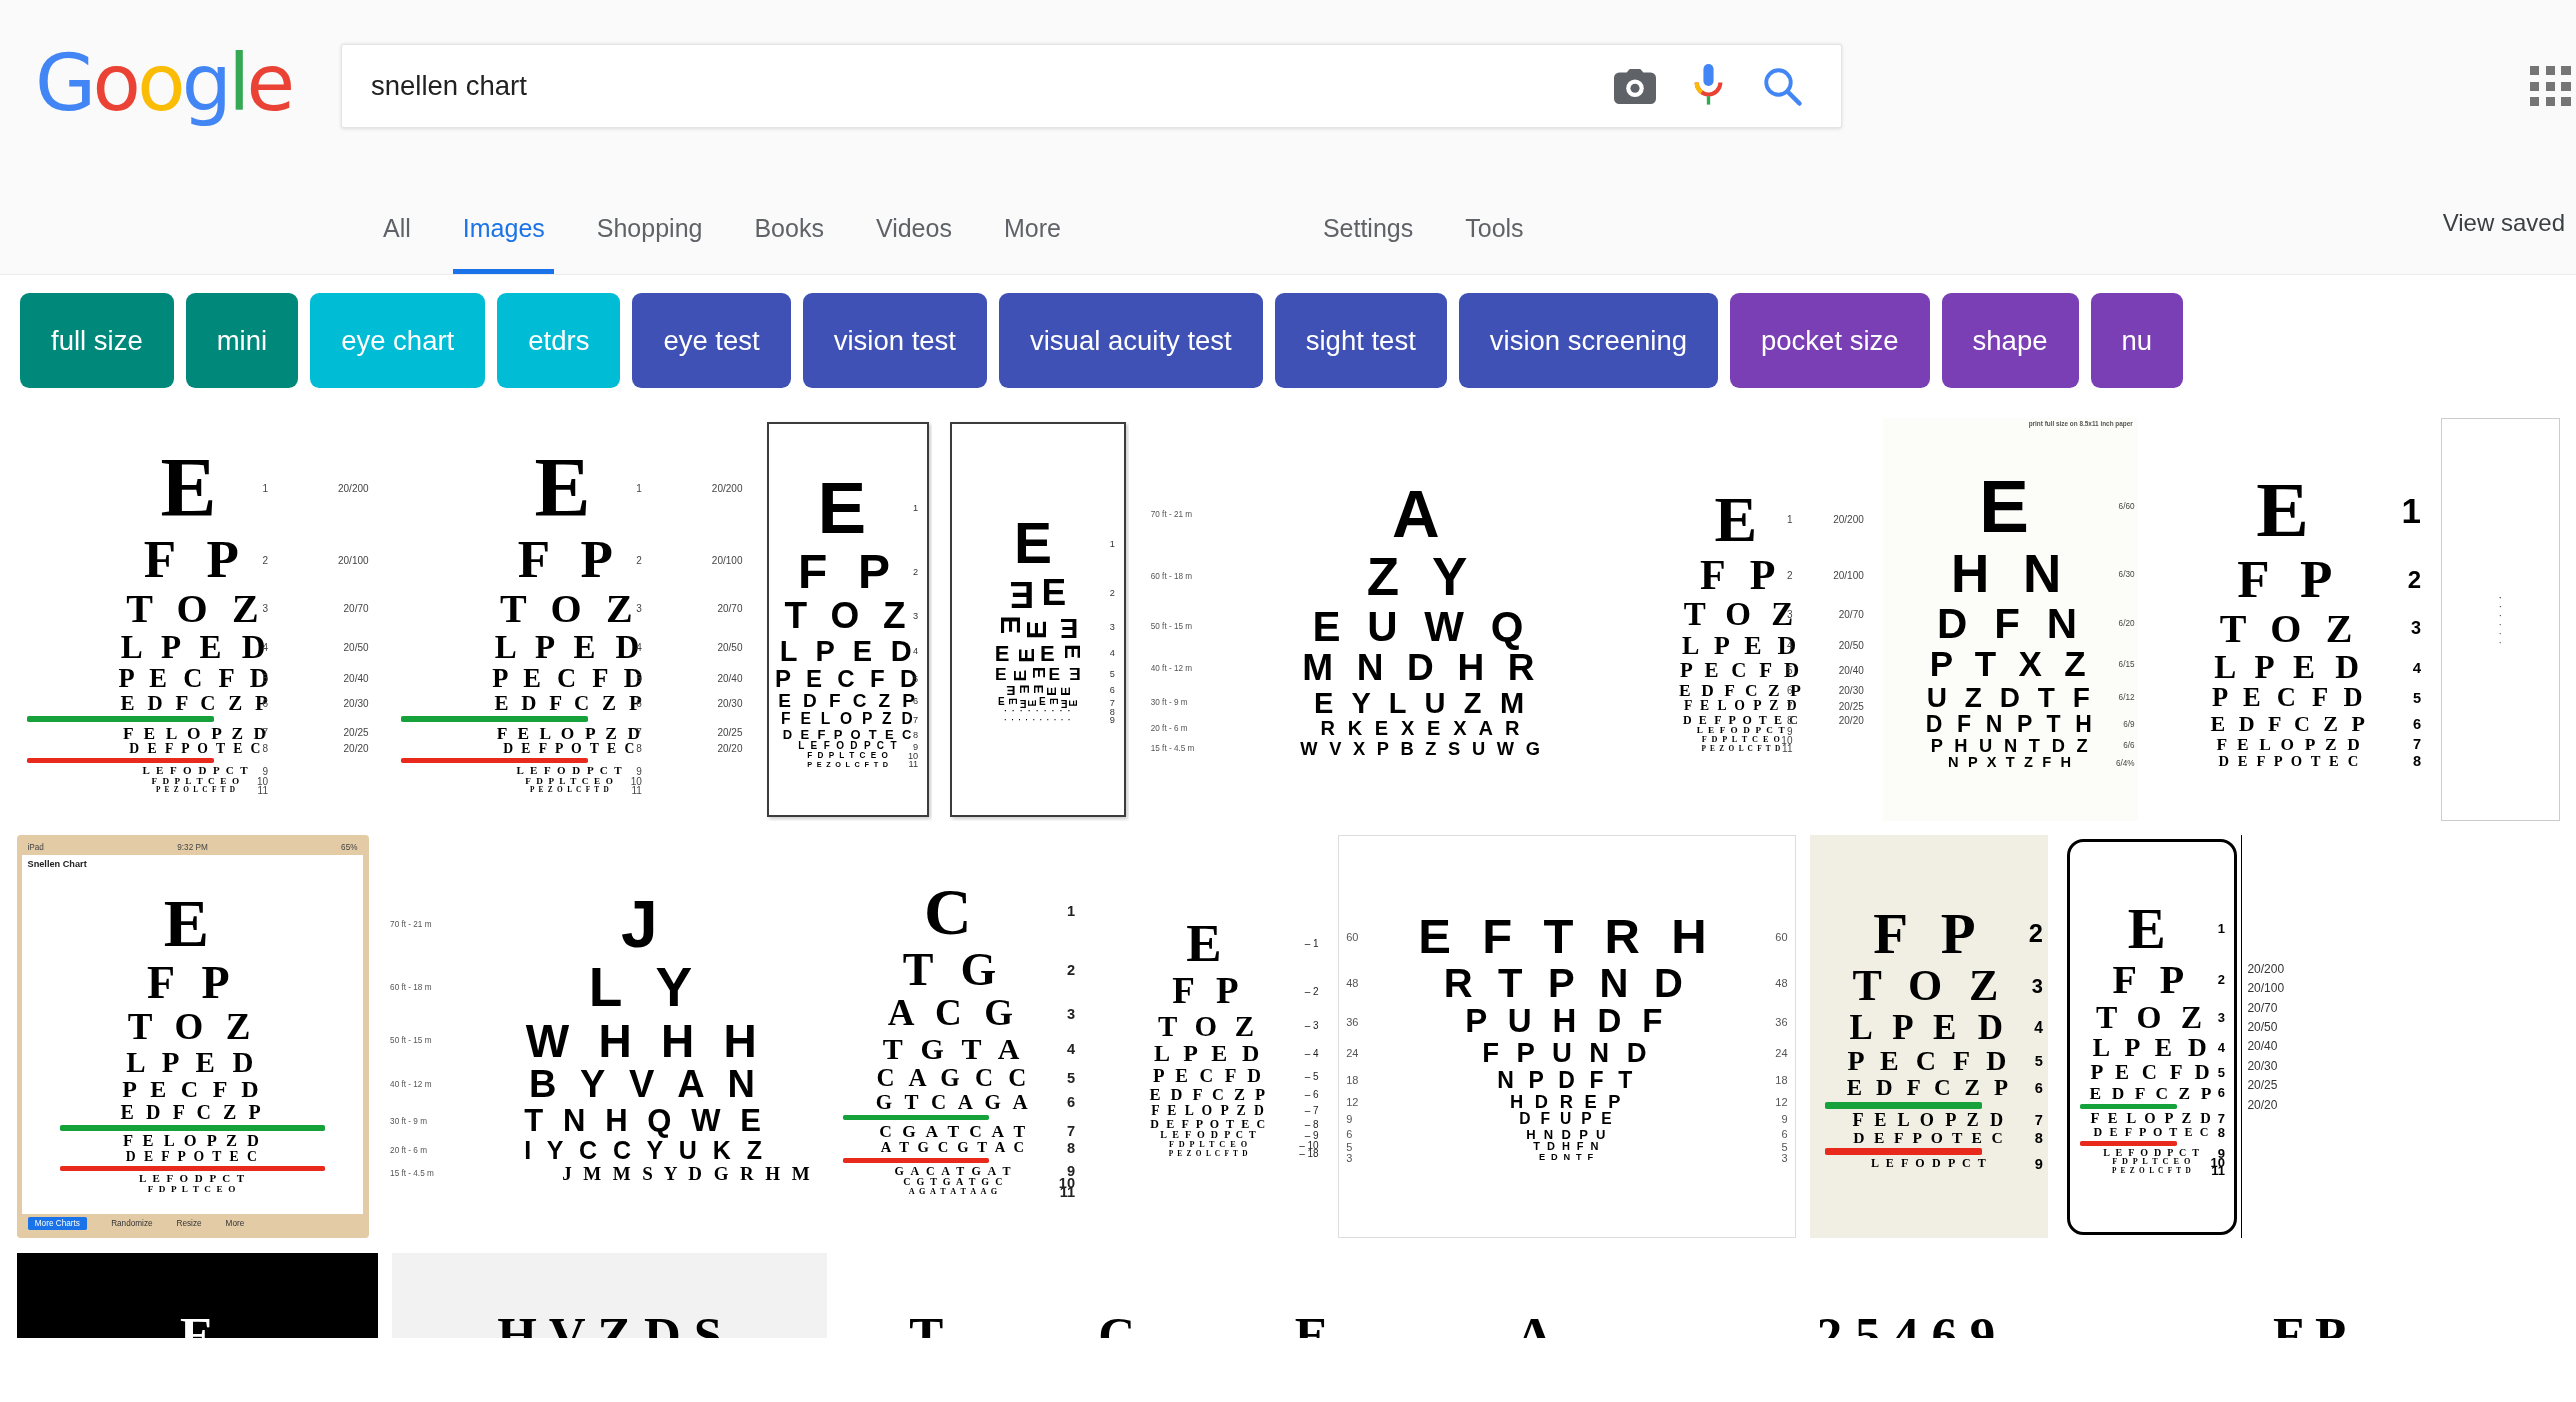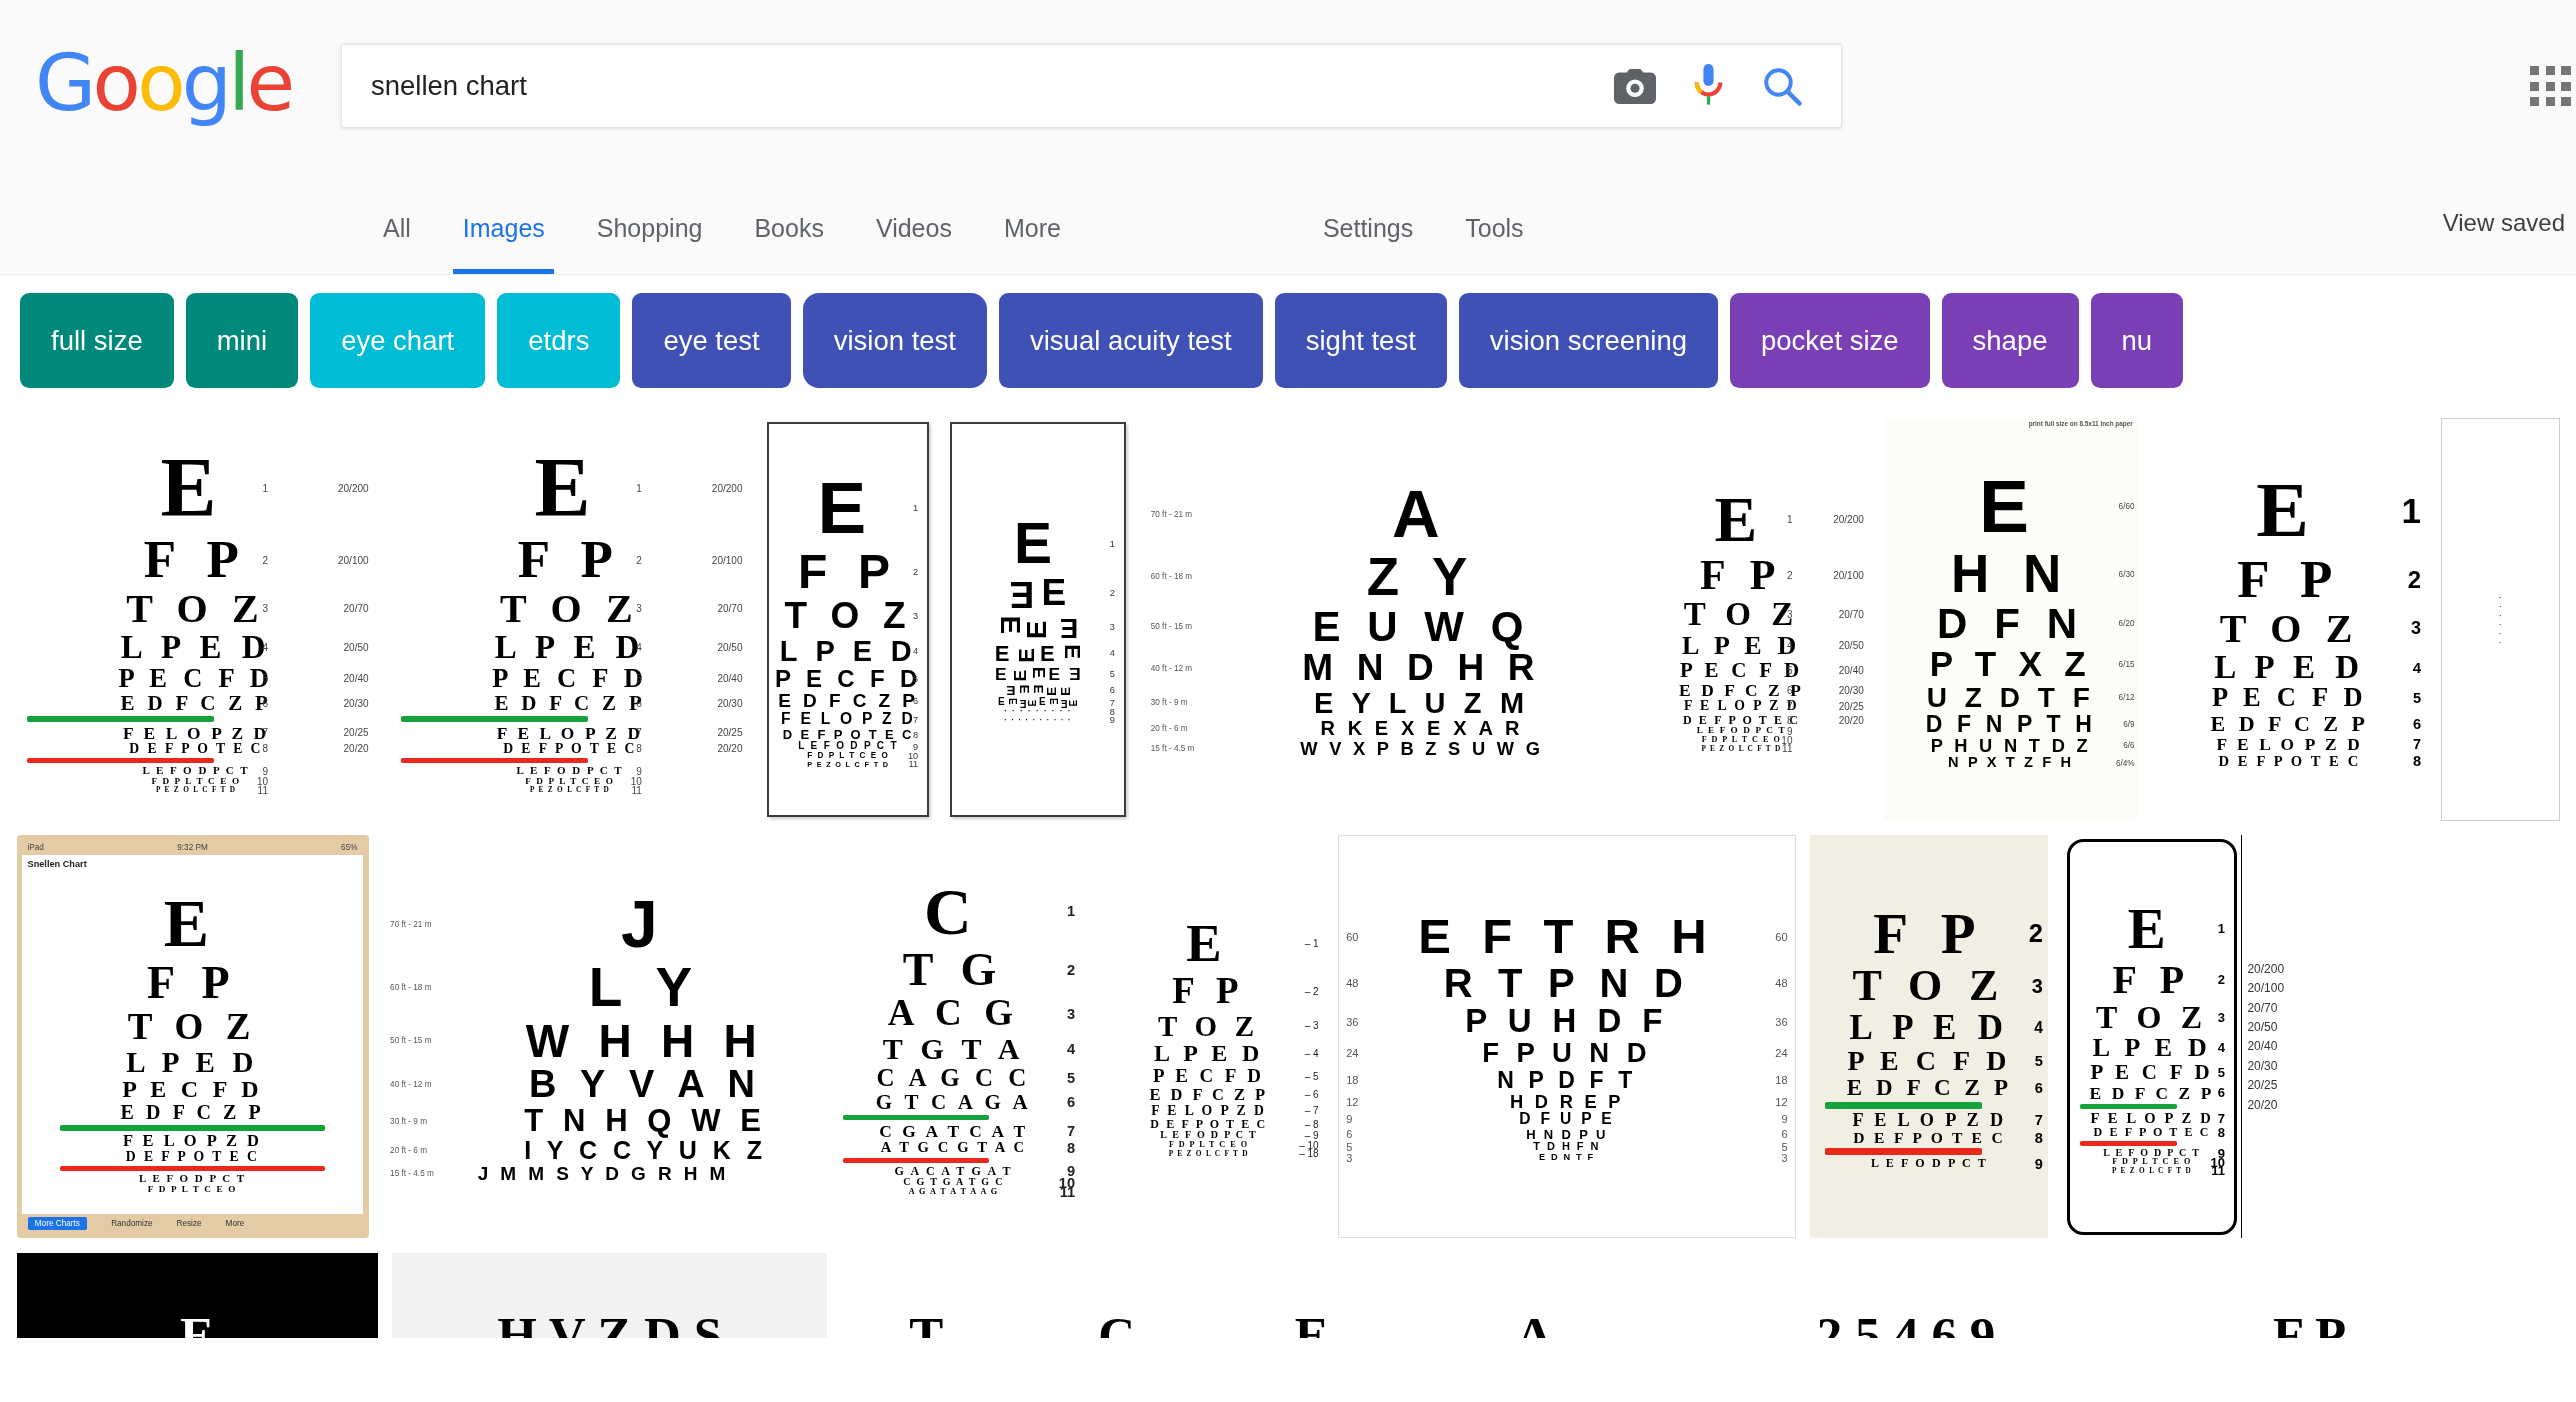--- a/index.html
+++ b/index.html
@@ -256,21 +256,21 @@
       </div>
   </div>
 </div>
 
 <div class="chips" id="chips">
     <div class="chip" style="background: rgb(0, 137, 123);">full size</div>
     <div class="chip" style="background: rgb(0, 137, 123);">mini</div>
     <div class="chip" style="background: rgb(0, 188, 212);">eye chart</div>
     <div class="chip" style="background: rgb(0, 188, 212);">etdrs</div>
     <div class="chip" style="background: rgb(63, 81, 181);">eye test</div>
-    <div class="chip" style="background: rgb(63, 81, 181); border-radius: 16px;">vision test</div>
+    <div class="chip" style="background: rgb(63, 81, 181);">vision test</div>
     <div class="chip" style="background: rgb(63, 81, 181);">visual acuity test</div>
     <div class="chip" style="background: rgb(63, 81, 181);">sight test</div>
     <div class="chip" style="background: rgb(63, 81, 181);">vision screening</div>
     <div class="chip" style="background: rgb(123, 63, 181);">pocket size</div>
     <div class="chip" style="background: rgb(123, 63, 181);">shape</div>
     <div class="chip" style="background: rgb(123, 63, 181);">nu</div>
   </div>
 
 <div class="results">
   <div class="res-row" id="row1">
@@ -927,21 +927,21 @@
             </div>
           </div>
           <div class="crow">
             <span class="lbl-l" style="font-size: 8.2px; color: rgb(85, 85, 85);">20 ft - 6 m</span>
             <div style="margin-left: 22%; display: flex; justify-content: center; width: 78%;">
               <div class="letters" style="font-size: 25px;">I Y C C Y U K Z</div>
             </div>
           </div>
           <div class="crow">
             <span class="lbl-l" style="font-size: 8.2px; color: rgb(85, 85, 85);">15 ft - 4.5 m</span>
-            <div style="margin-left: 22%; display: flex; justify-content: flex-start; width: 78%;">
+            <div style="margin-left: 22%; display: flex; justify-content: flex-end; width: 78%; font-family: Liberation Serif, serif;">
               <div class="letters" style="font-size: 19px;">J M M S Y D G R H M</div>
             </div>
           </div>
         </div>
       </div>
       <div class="thumb" style="width: 252px; height: 403px;">
         <div class="chart" style="padding: 3.7px 0px;">
           <div class="crow">
             <div style="width: 78%; display: flex; justify-content: center;">
               <div class="letters" style="font-size: 66px;">C</div>

